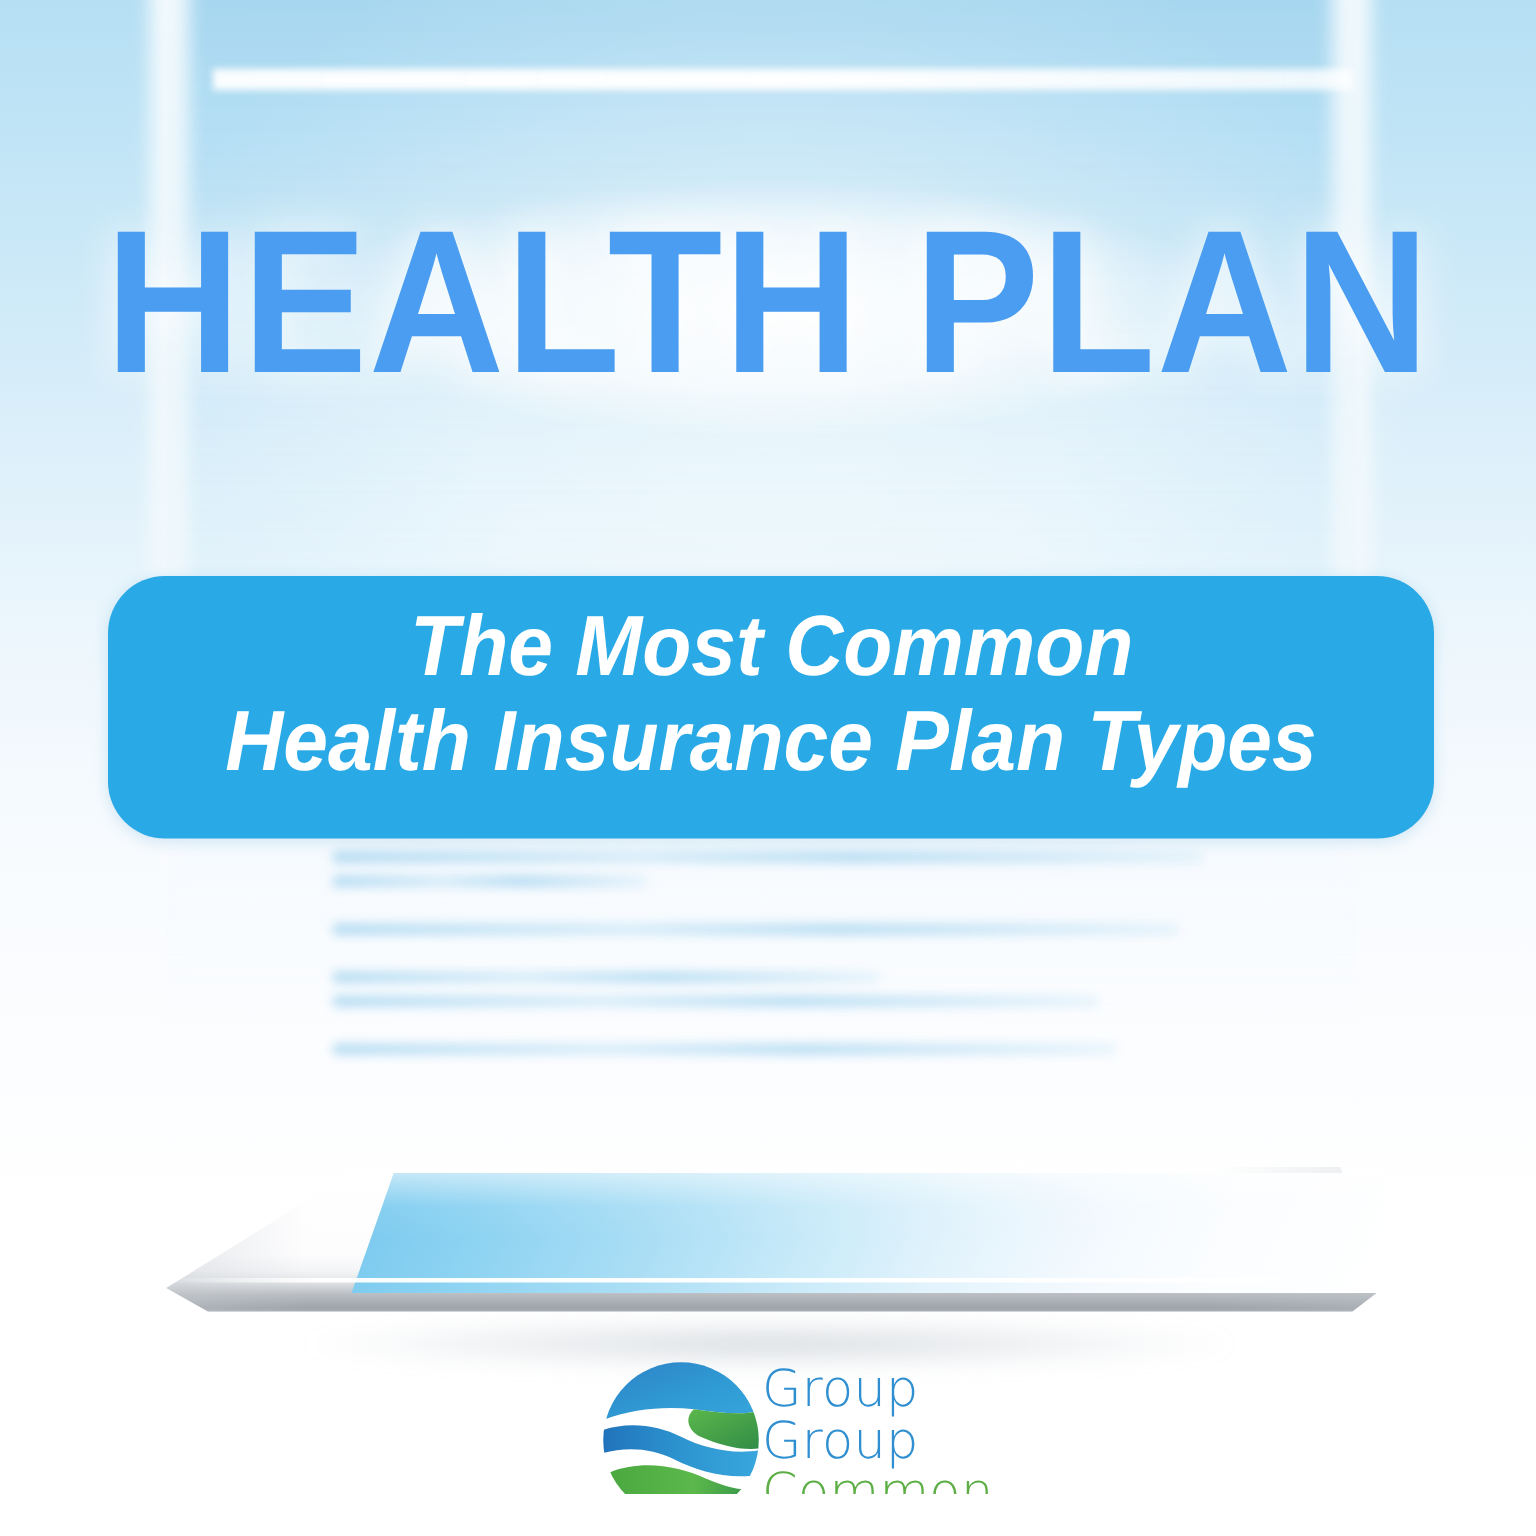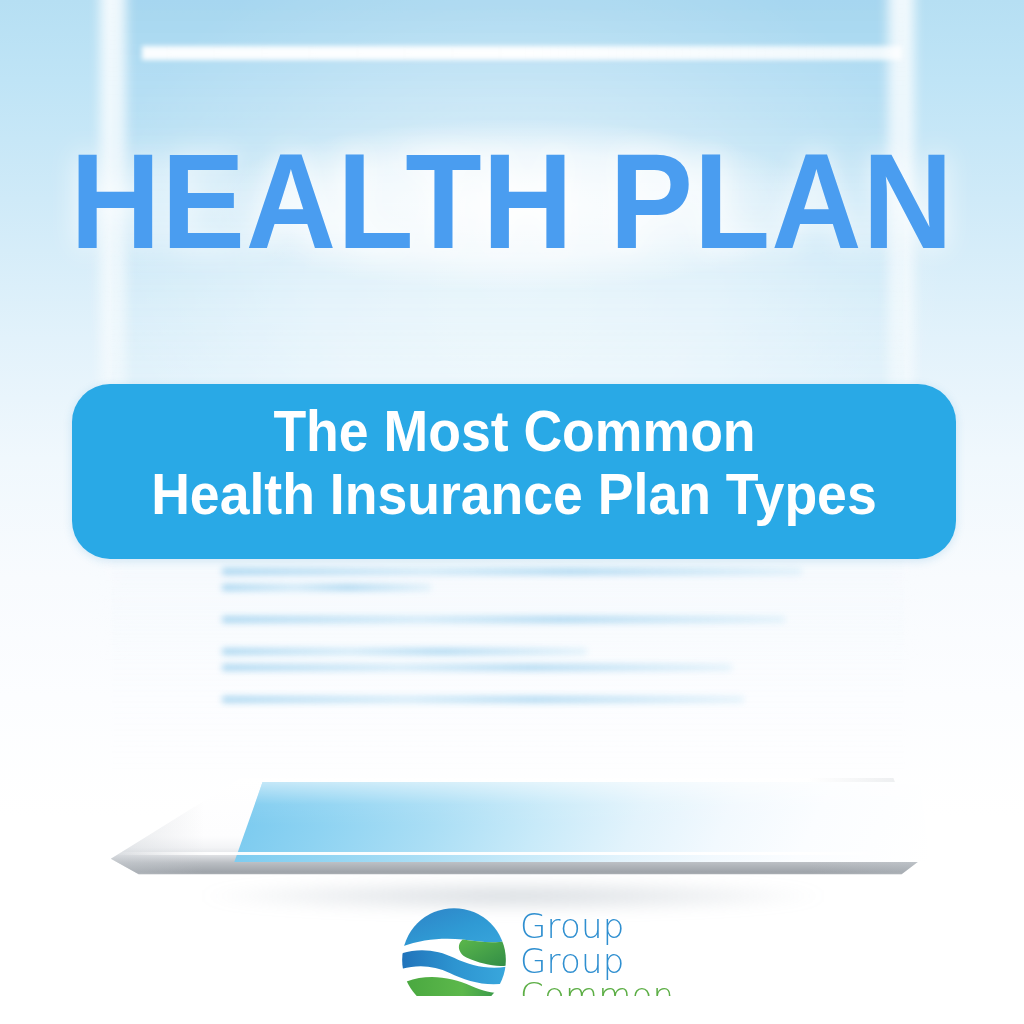--- a/index.html
+++ b/index.html
@@ -159,20 +159,21 @@
     height: 175px;
     background: #29a9e6;
     border-radius: 38px;
     box-shadow: 0 2px 10px rgba(40,140,200,0.18);
     display: flex;
     flex-direction: column;
     align-items: center;
     justify-content: center;
     box-sizing: border-box;
     padding-bottom: 18px;
+    font-style: italic;
   }
   .banner-line {
     color: #ffffff;
     font-family: "Liberation Sans Narrow", "Liberation Sans", sans-serif;
     font-weight: bold;
     line-height: 1.02;
     white-space: nowrap;
     transform: scaleX(0.94);
     text-align: center;
   }
@@ -275,21 +276,20 @@
 
   
   .logo {
     position: absolute;
     left: 400px;
     top: 904px;
     width: 240px;
     height: 112px;
     display: flex;
     align-items: center;
-    gap: 12px;
   }
   .logo-mark {
     width: 108px;
     height: 108px;
     flex: 0 0 auto;
   }
   .logo-text {
     display: flex;
     flex-direction: column;
     line-height: 1.02;

